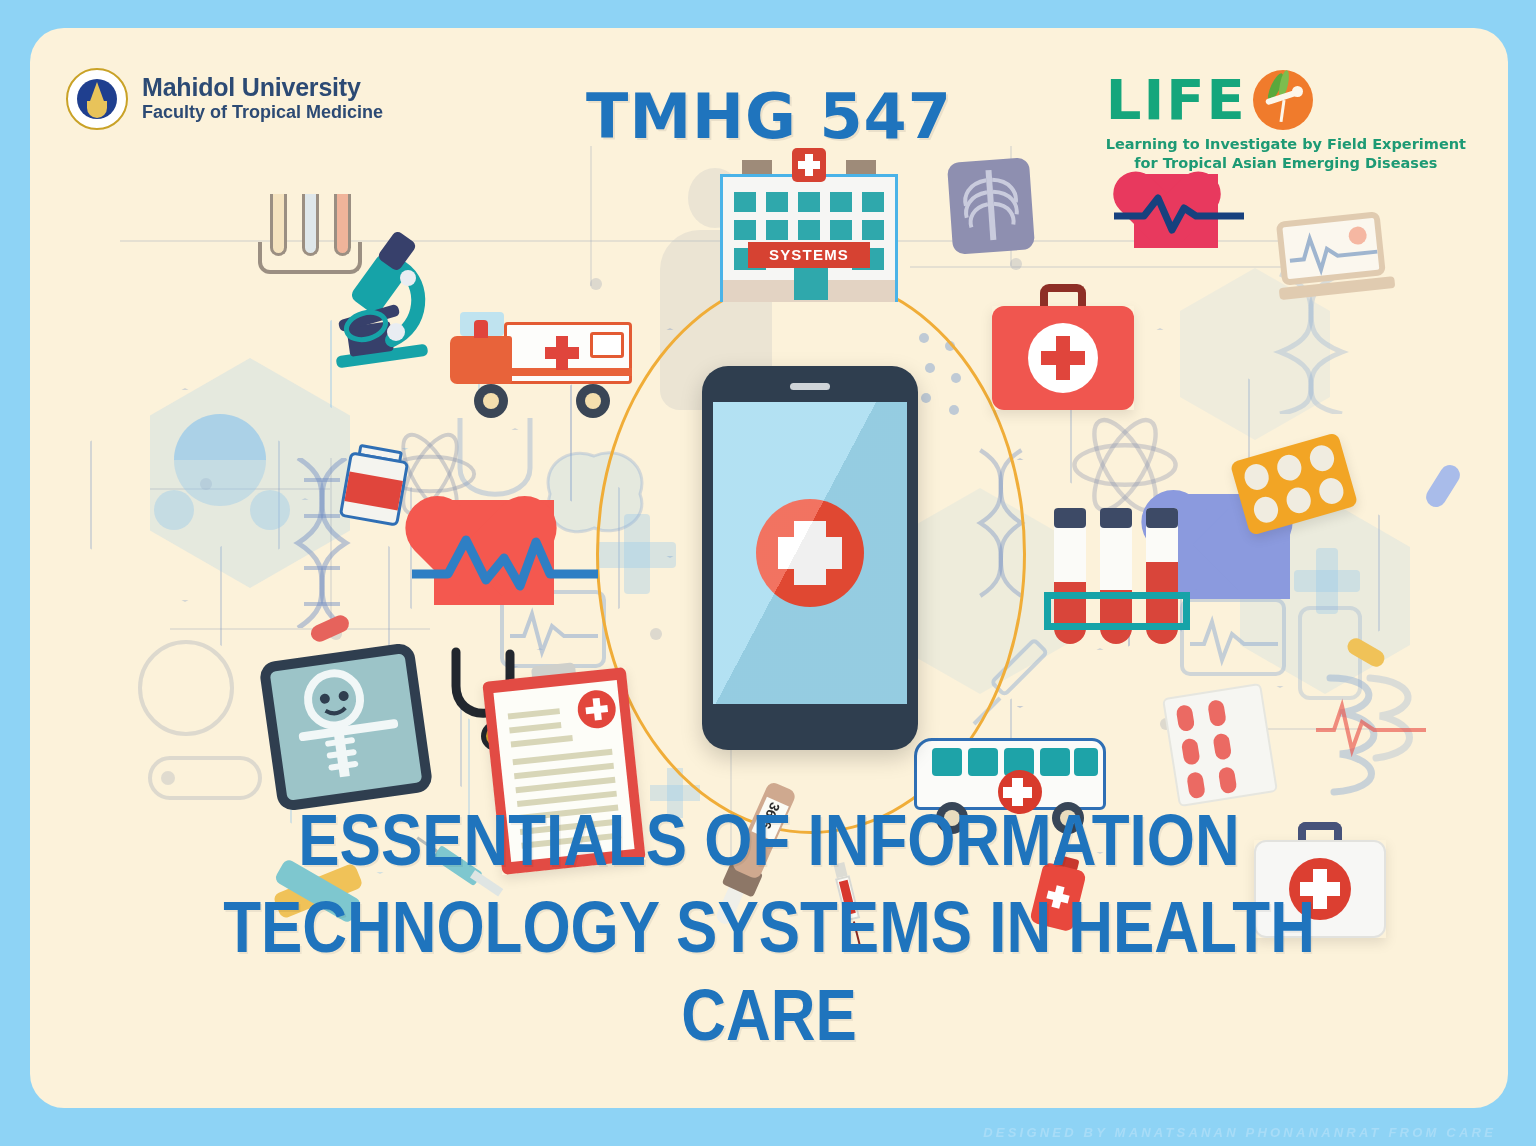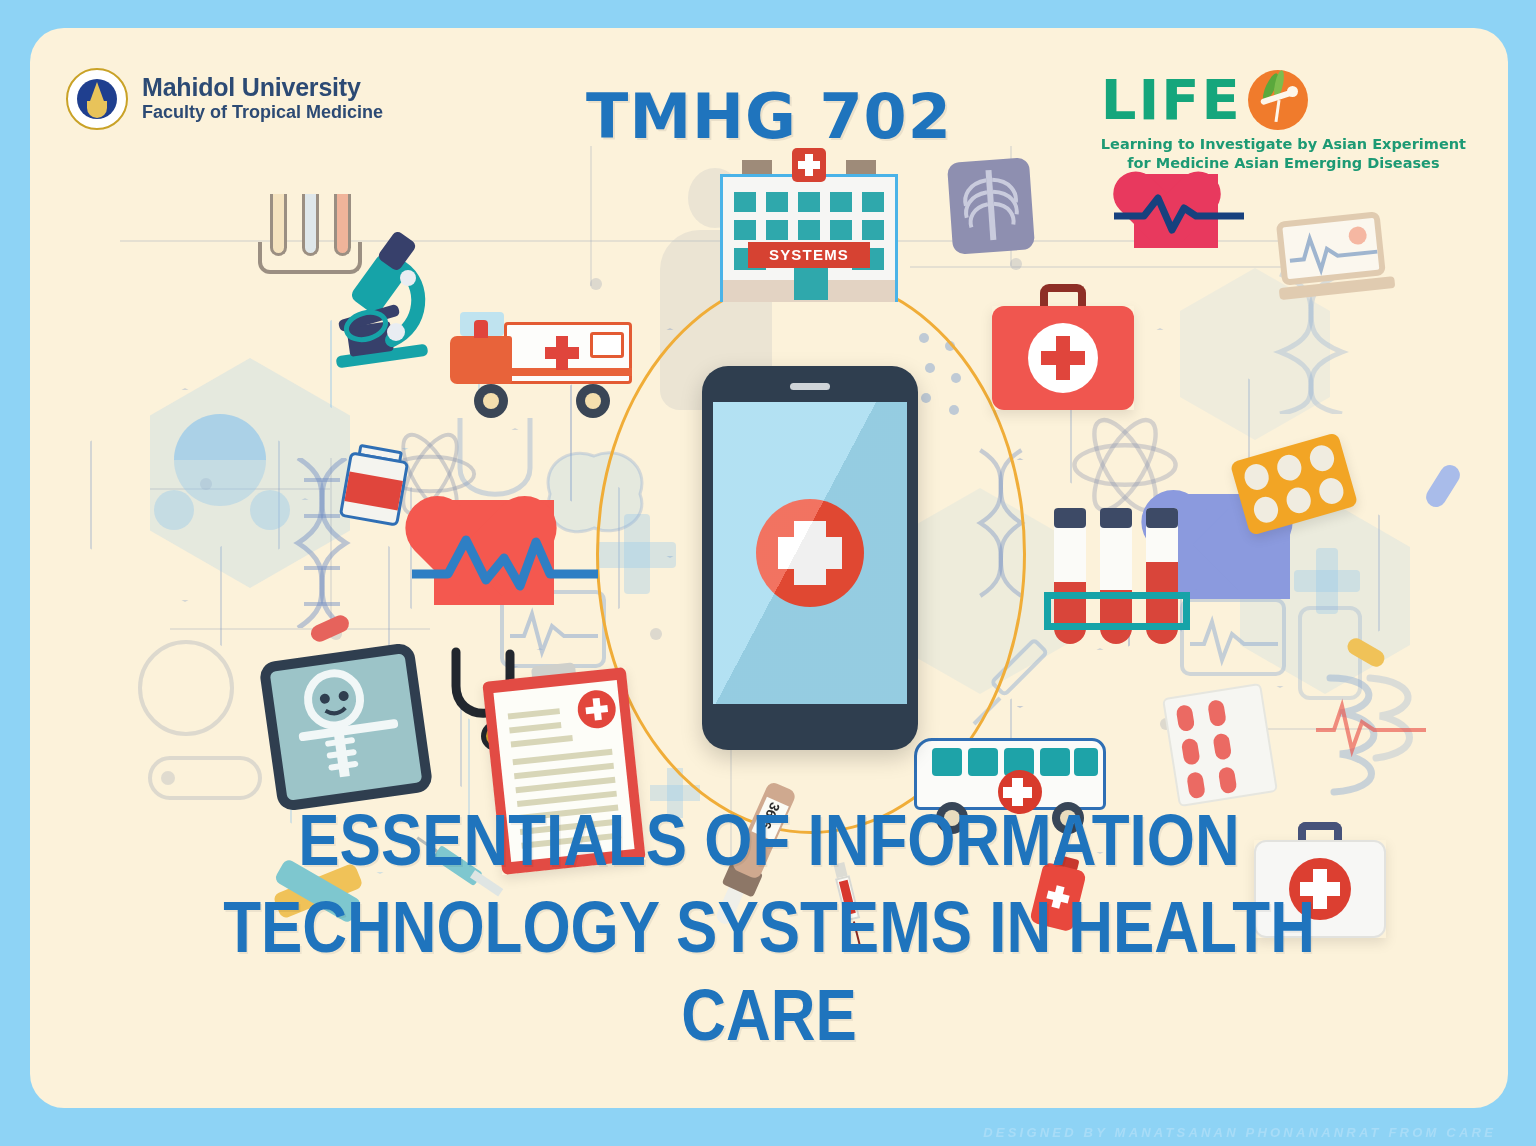--- a/index.html
+++ b/index.html
@@ -549,26 +549,26 @@
         <div class="life-word">LIFE</div>
         <div class="life-mark">
           <div class="wing"></div>
             <div class="wing2"></div>
           <div class="body"></div>
             <div class="head"></div>
             <div class="leg"></div>
         </div>
       </div>
       <div class="life-tag">
-        <div>Learning to Investigate by Asian Experiment</div>
-        <div>for Medicine Asian Emerging Diseases</div>
+        <div>Learning to Investigate by Field Experiment</div>
+        <div>for Tropical Asian Emerging Diseases</div>
       </div>
     </div>
 
-    <div id="course-code">TMHG 702</div>
+    <div id="course-code">TMHG 547</div>
 
     <div class="ic" id="tubes">
       <div class="t" style="left:12px; background:#f5e3bf;"></div>
       <div class="t" style="left:44px; background:#dfe7ea;"></div>
       <div class="t" style="left:76px; background:#f0b49a;"></div>
       <div class="rack"></div>
     </div>
 
     <svg class="ic" id="microscope" viewBox="0 0 120 140">
       <rect x="14" y="122" width="92" height="12" rx="5" fill="#16a3a8" transform="rotate(-8 60 128)"></rect>

